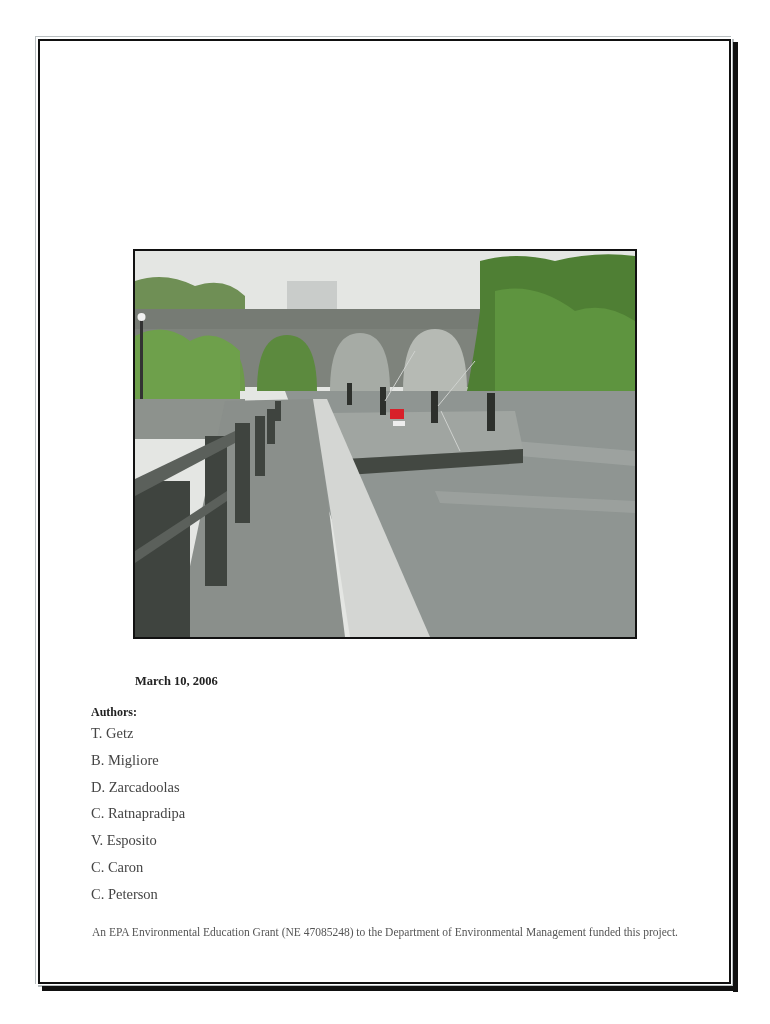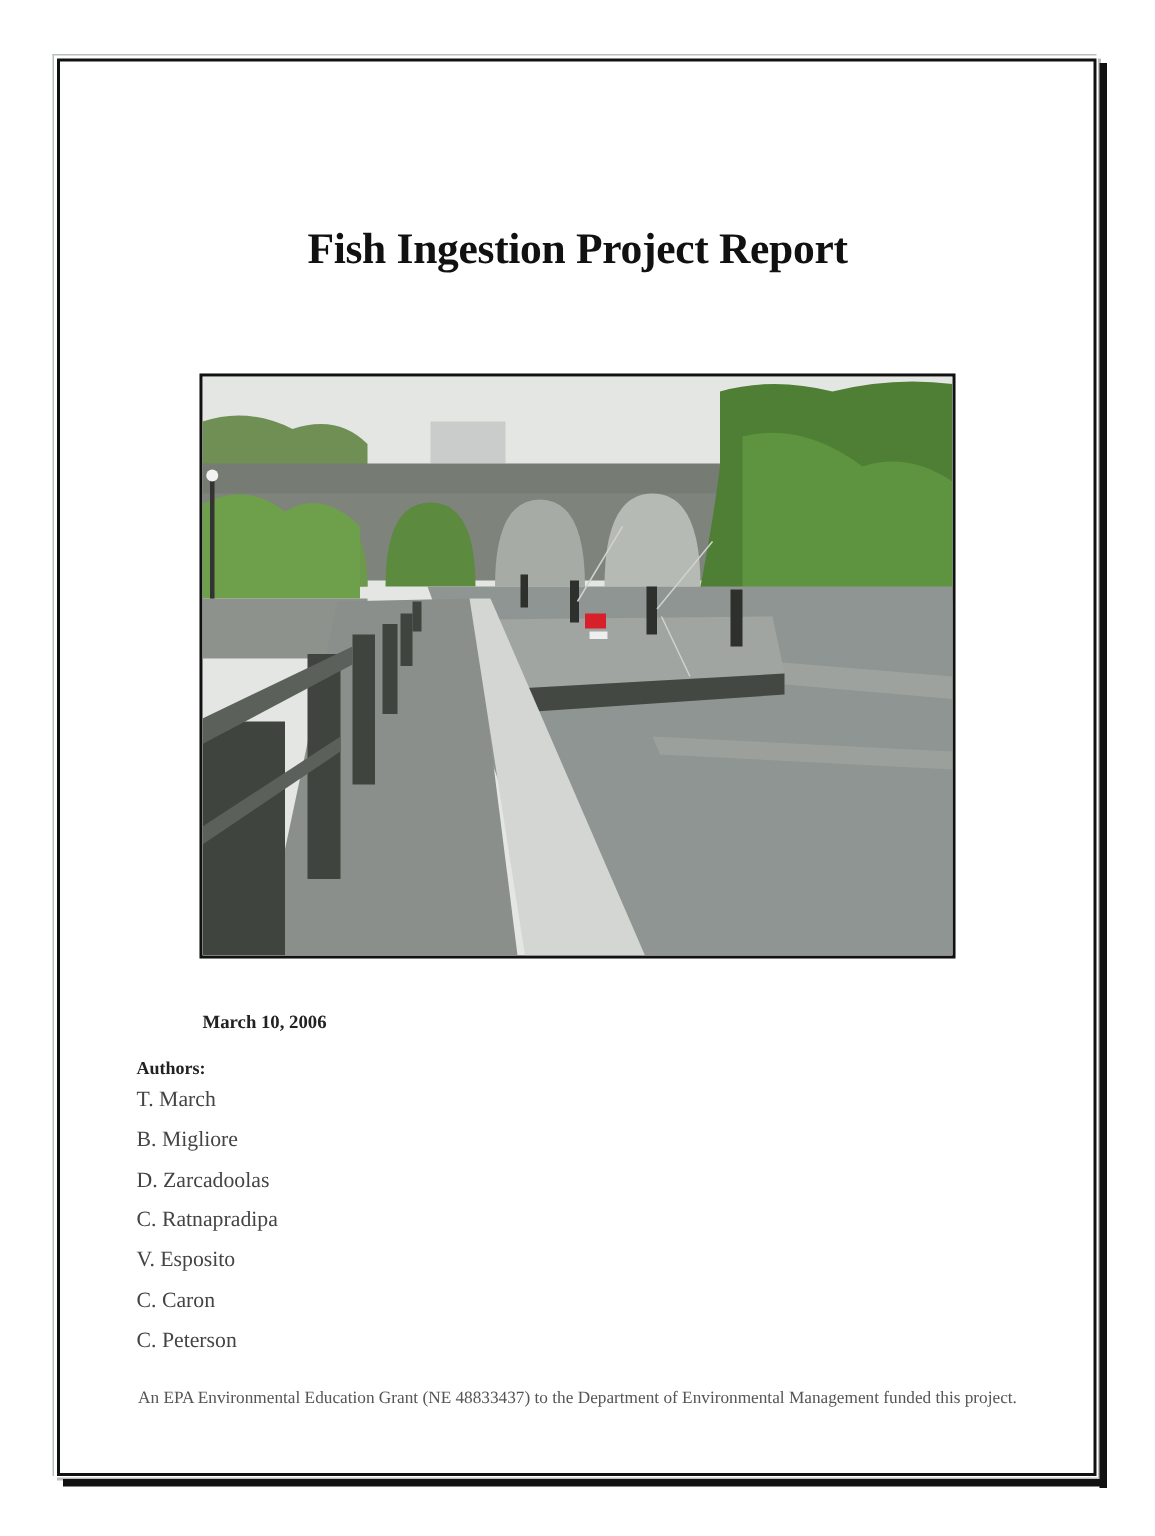--- a/index.html
+++ b/index.html
@@ -49,21 +49,20 @@
 
 <div class="frame">
   <div class="frame-inner"></div>
   <div class="frame-gap-r"></div>
   <div class="frame-gap-b"></div>
 </div>
 <div class="shadow-r"></div>
 <div class="shadow-b"></div>
 
 <div class="title">
-  <div>Fish Ingestion Project Report</div>
 </div>
 
 <div class="photo">
   <svg viewBox="0 0 500 386" preserveAspectRatio="none">
 
     <rect x="0" y="0" width="500" height="386" fill="#e4e6e3"></rect>
 
     <path d="M0 30 Q30 20 60 35 Q90 25 110 45 L110 140 L0 140 Z" fill="#6f8f55"></path>
 
     <rect x="152" y="30" width="50" height="28" fill="#c9ccca"></rect>
@@ -124,22 +123,22 @@
       <line x1="303" y1="155" x2="340" y2="110"></line>
       <line x1="306" y1="160" x2="325" y2="200"></line>
     </g>
   </svg>
 </div>
 
 <div class="date">March 10, 2006</div>
 
 <div class="authors-heading">Authors:</div>
 <ul class="authors-list">
-  <li>T. March</li>
+  <li>T. Getz</li>
   <li>B. Migliore</li>
   <li>D. Zarcadoolas</li>
   <li>C. Ratnapradipa</li>
   <li>V. Esposito</li>
   <li>C. Caron</li>
   <li>C. Peterson</li>
 </ul>
 
-<div class="funding">An EPA Environmental Education Grant (NE 48833437) to the Department of Environmental Management funded this project.</div>
+<div class="funding">An EPA Environmental Education Grant (NE 47085248) to the Department of Environmental Management funded this project.</div>
 
 </body></html>

